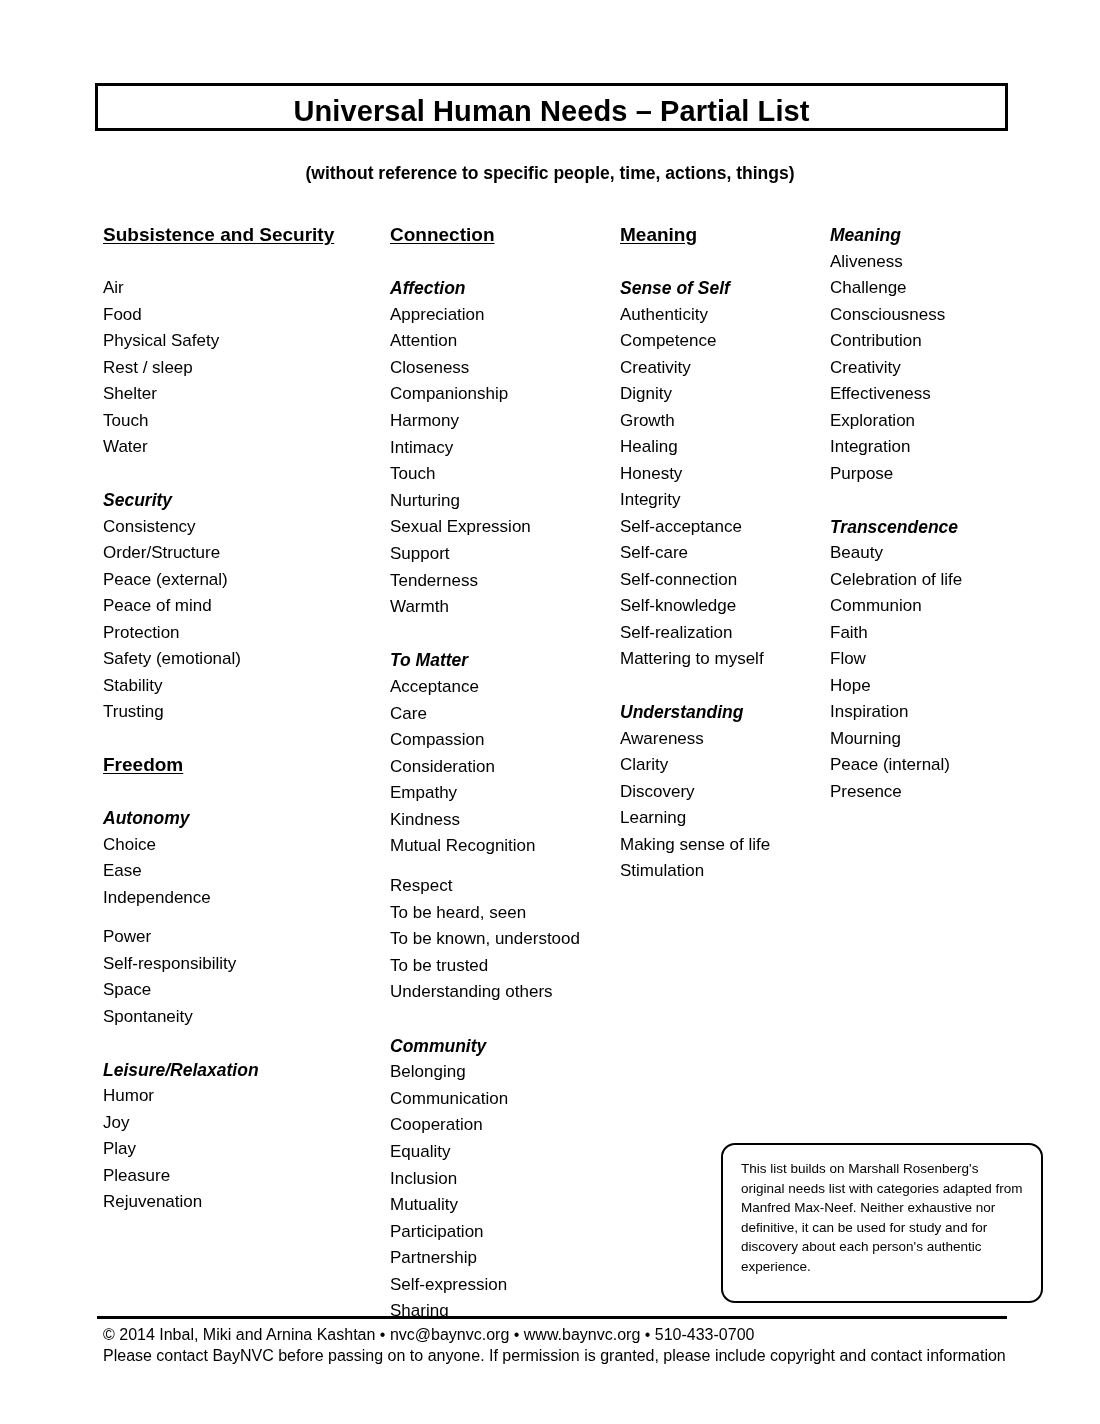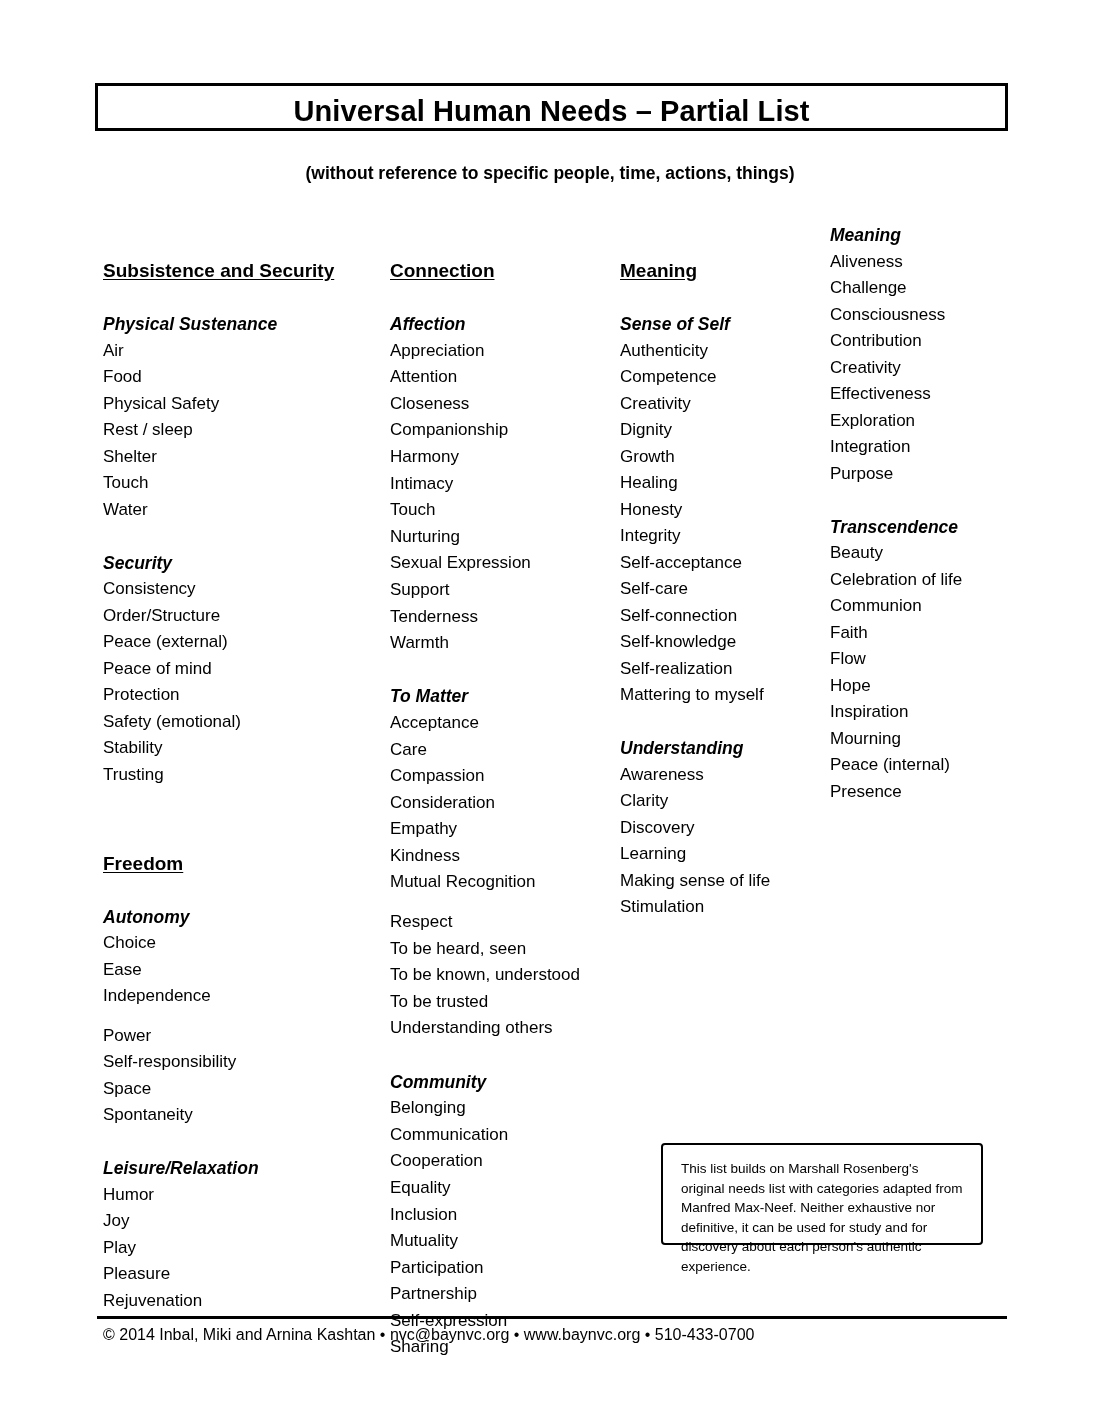--- a/index.html
+++ b/index.html
@@ -66,21 +66,20 @@
   #col-4 { left: 830px;  width: 200px; }
 
   
   .major-heading {
     font-size: 19px;
     font-weight: bold;
     text-decoration: underline;
     text-underline-offset: 2px;
     line-height: 26.5px;
     white-space: nowrap;
-    margin-top: 36px;
   }
   .sub-heading {
     font-size: 17.5px;
     font-weight: bold;
     font-style: italic;
     line-height: 26.5px;
     white-space: nowrap;
   }
   .need-item {
     font-size: 17px;
@@ -94,27 +93,27 @@
     height: 13px;
   }
   
   #col-2 .need-item,
   #col-2 .sub-heading,
   #col-2 .major-heading { line-height: 26.6px; }
 
   
   #note-box {
     position: absolute;
-    left: 661px;
+    left: 721px;
     top: 1143px;
     width: 322px;
-    height: 102px;
+    height: 160px;
     box-sizing: border-box;
     border: 2px solid #000000;
-    border-radius: 4px;
+    border-radius: 14px;
     padding: 14px 16px 10px 18px;
   }
   #note-text {
     font-size: 13.5px;
     line-height: 19.5px;
   }
 
   
   #footer-rule {
     position: absolute;
@@ -142,21 +141,20 @@
 <div id="title-box">
   <div id="title-text">Universal Human Needs – Partial List</div>
 </div>
 
 <div id="subtitle">(without reference to specific people, time, actions, things)</div>
 
 <div id="columns">
   <div class="column" id="col-1">
       <div class="major-heading">Subsistence and Security</div>
       <div class="spacer"></div>
-      <div class="sub-heading">Physical Sustenance</div>
       <div class="need-item">Air</div>
       <div class="need-item">Food</div>
       <div class="need-item">Physical Safety</div>
       <div class="need-item">Rest / sleep</div>
       <div class="need-item">Shelter</div>
       <div class="need-item">Touch</div>
       <div class="need-item">Water</div>
       <div class="spacer"></div>
       <div class="sub-heading">Security</div>
       <div class="need-item">Consistency</div>
@@ -284,13 +282,14 @@
     </div>
 </div>
 
 <div id="note-box">
   <div id="note-text">This list builds on Marshall Rosenberg's original needs list with categories adapted from Manfred Max-Neef. Neither exhaustive nor definitive, it can be used for study and for discovery about each person's authentic experience.</div>
 </div>
 
 <div id="footer-rule"></div>
 <div id="footer">
   <div class="footer-line">© 2014 Inbal, Miki and Arnina Kashtan  •  nvc@baynvc.org  •  www.baynvc.org  •   510-433-0700</div>
+  <div class="footer-line">Please contact BayNVC before passing on to anyone. If permission is granted, please include copyright and contact information</div>
 </div>
 
 </body></html>

